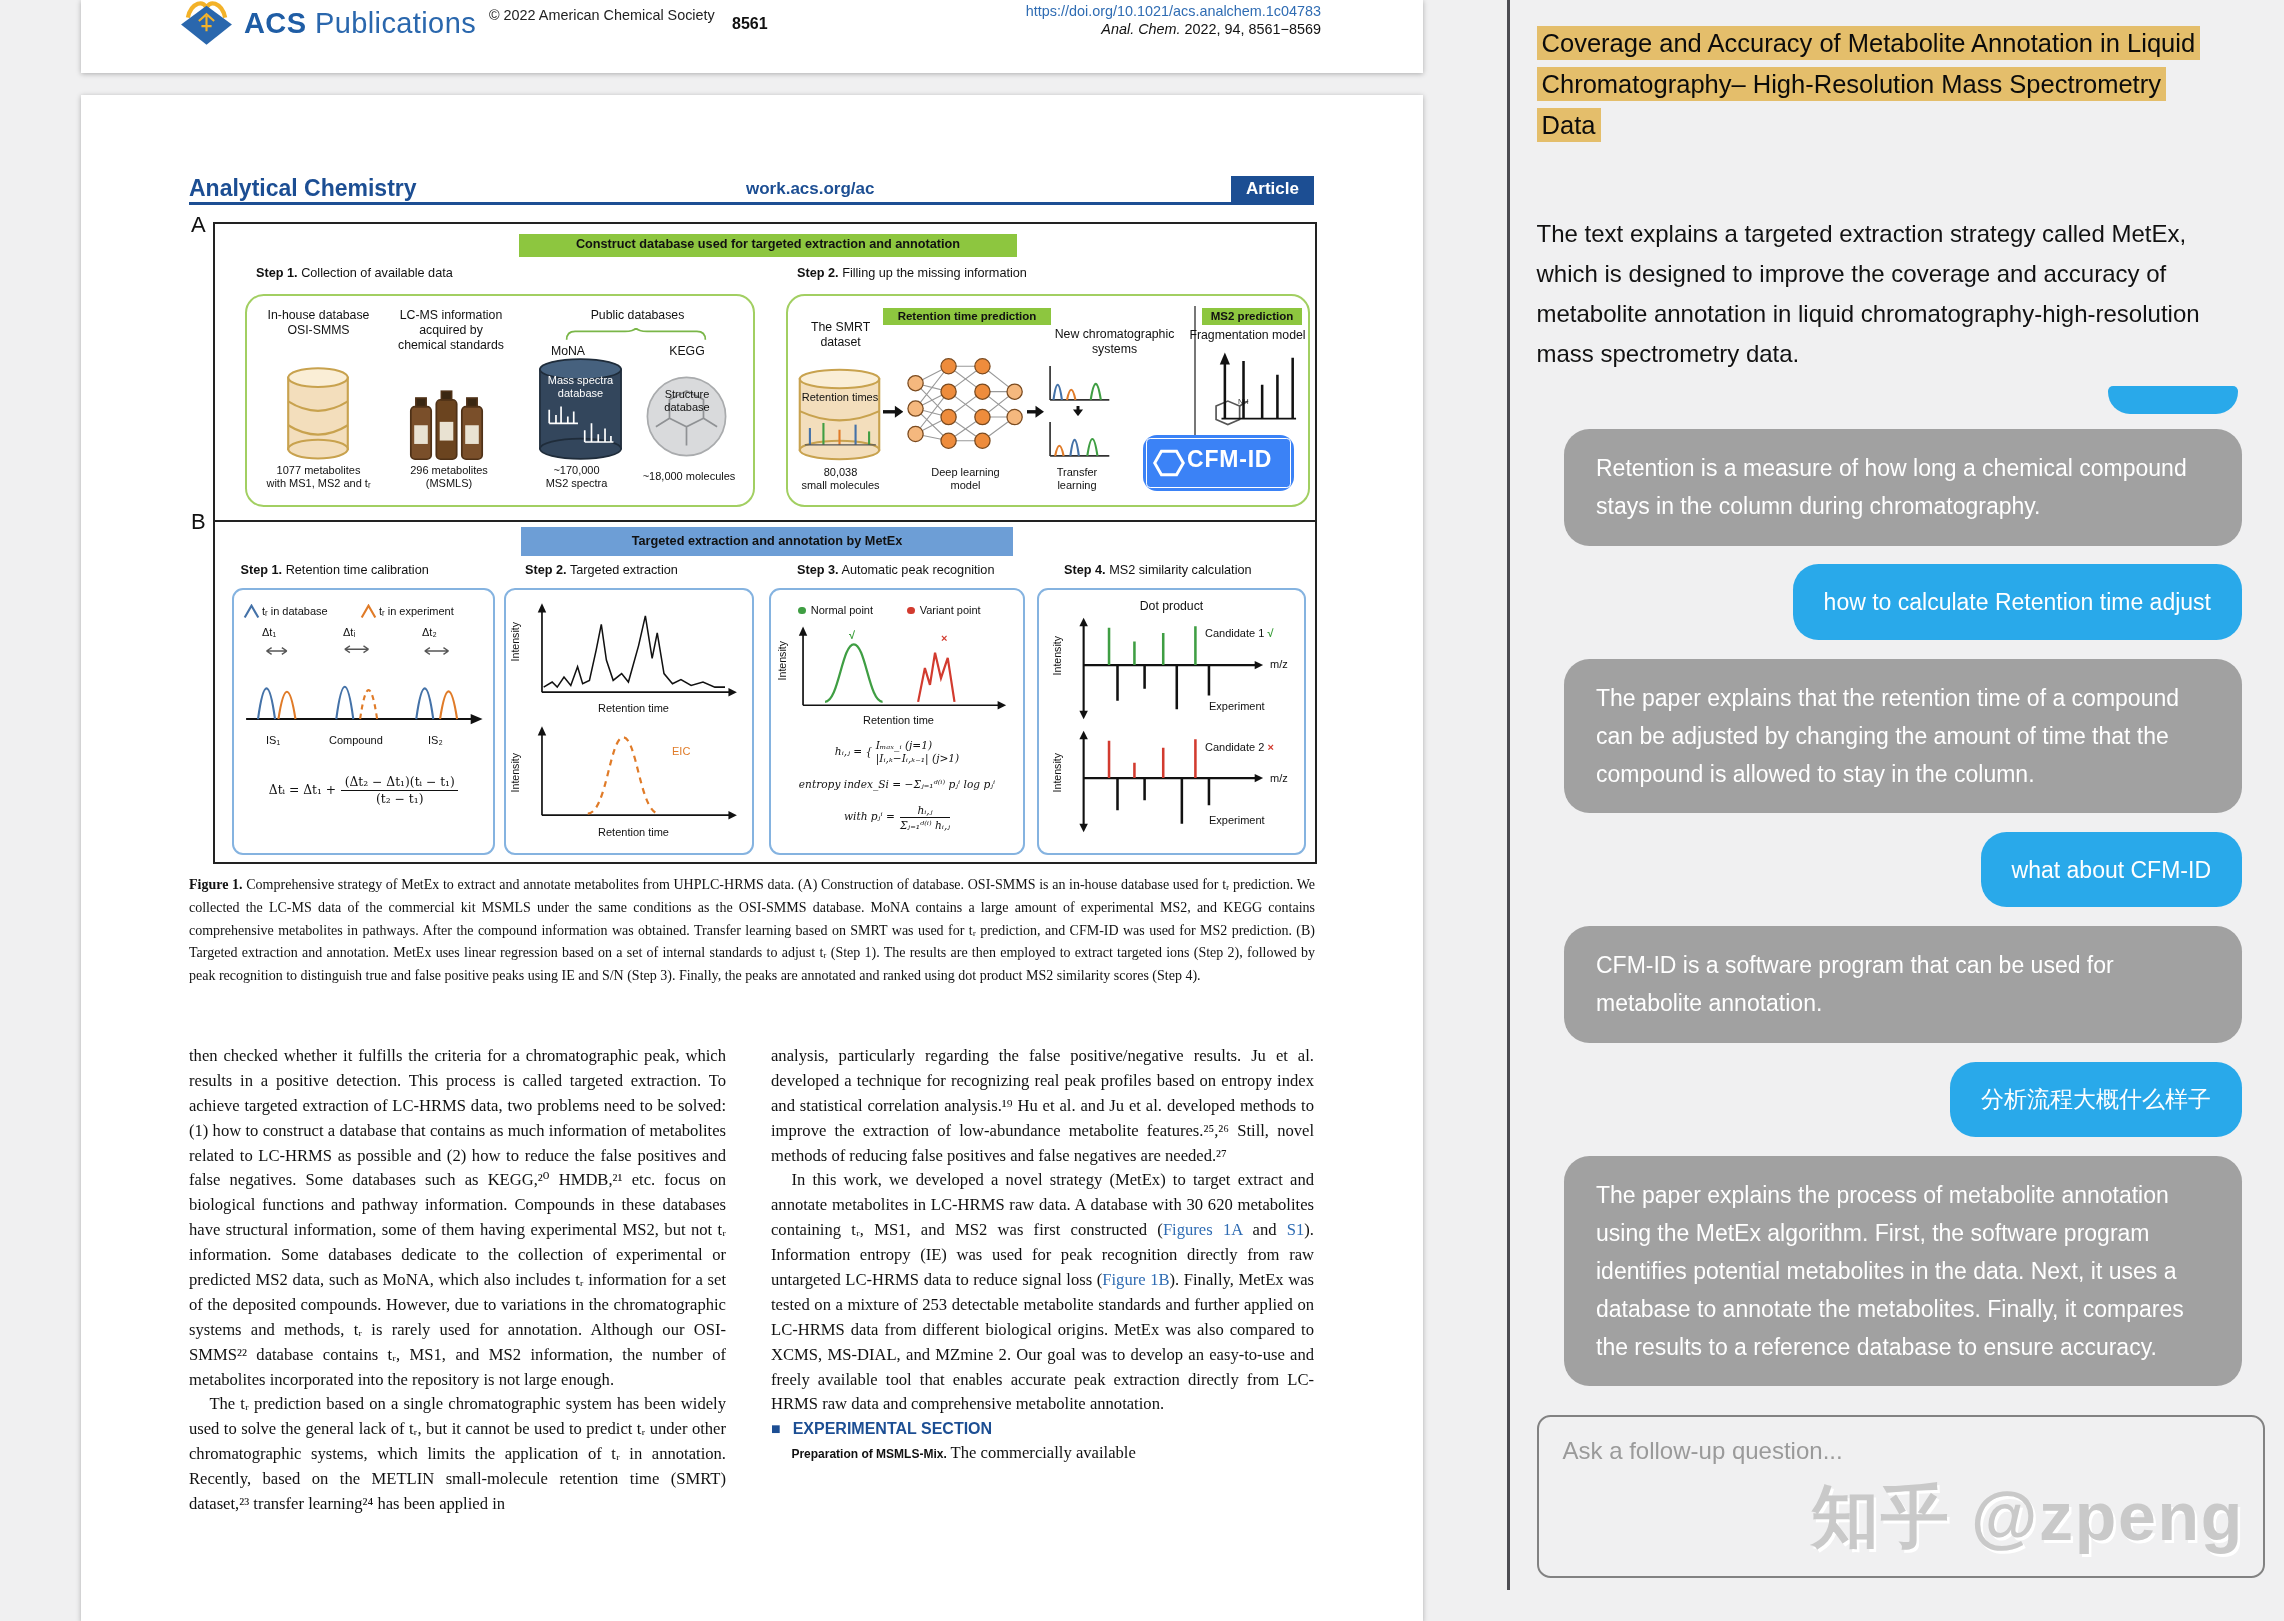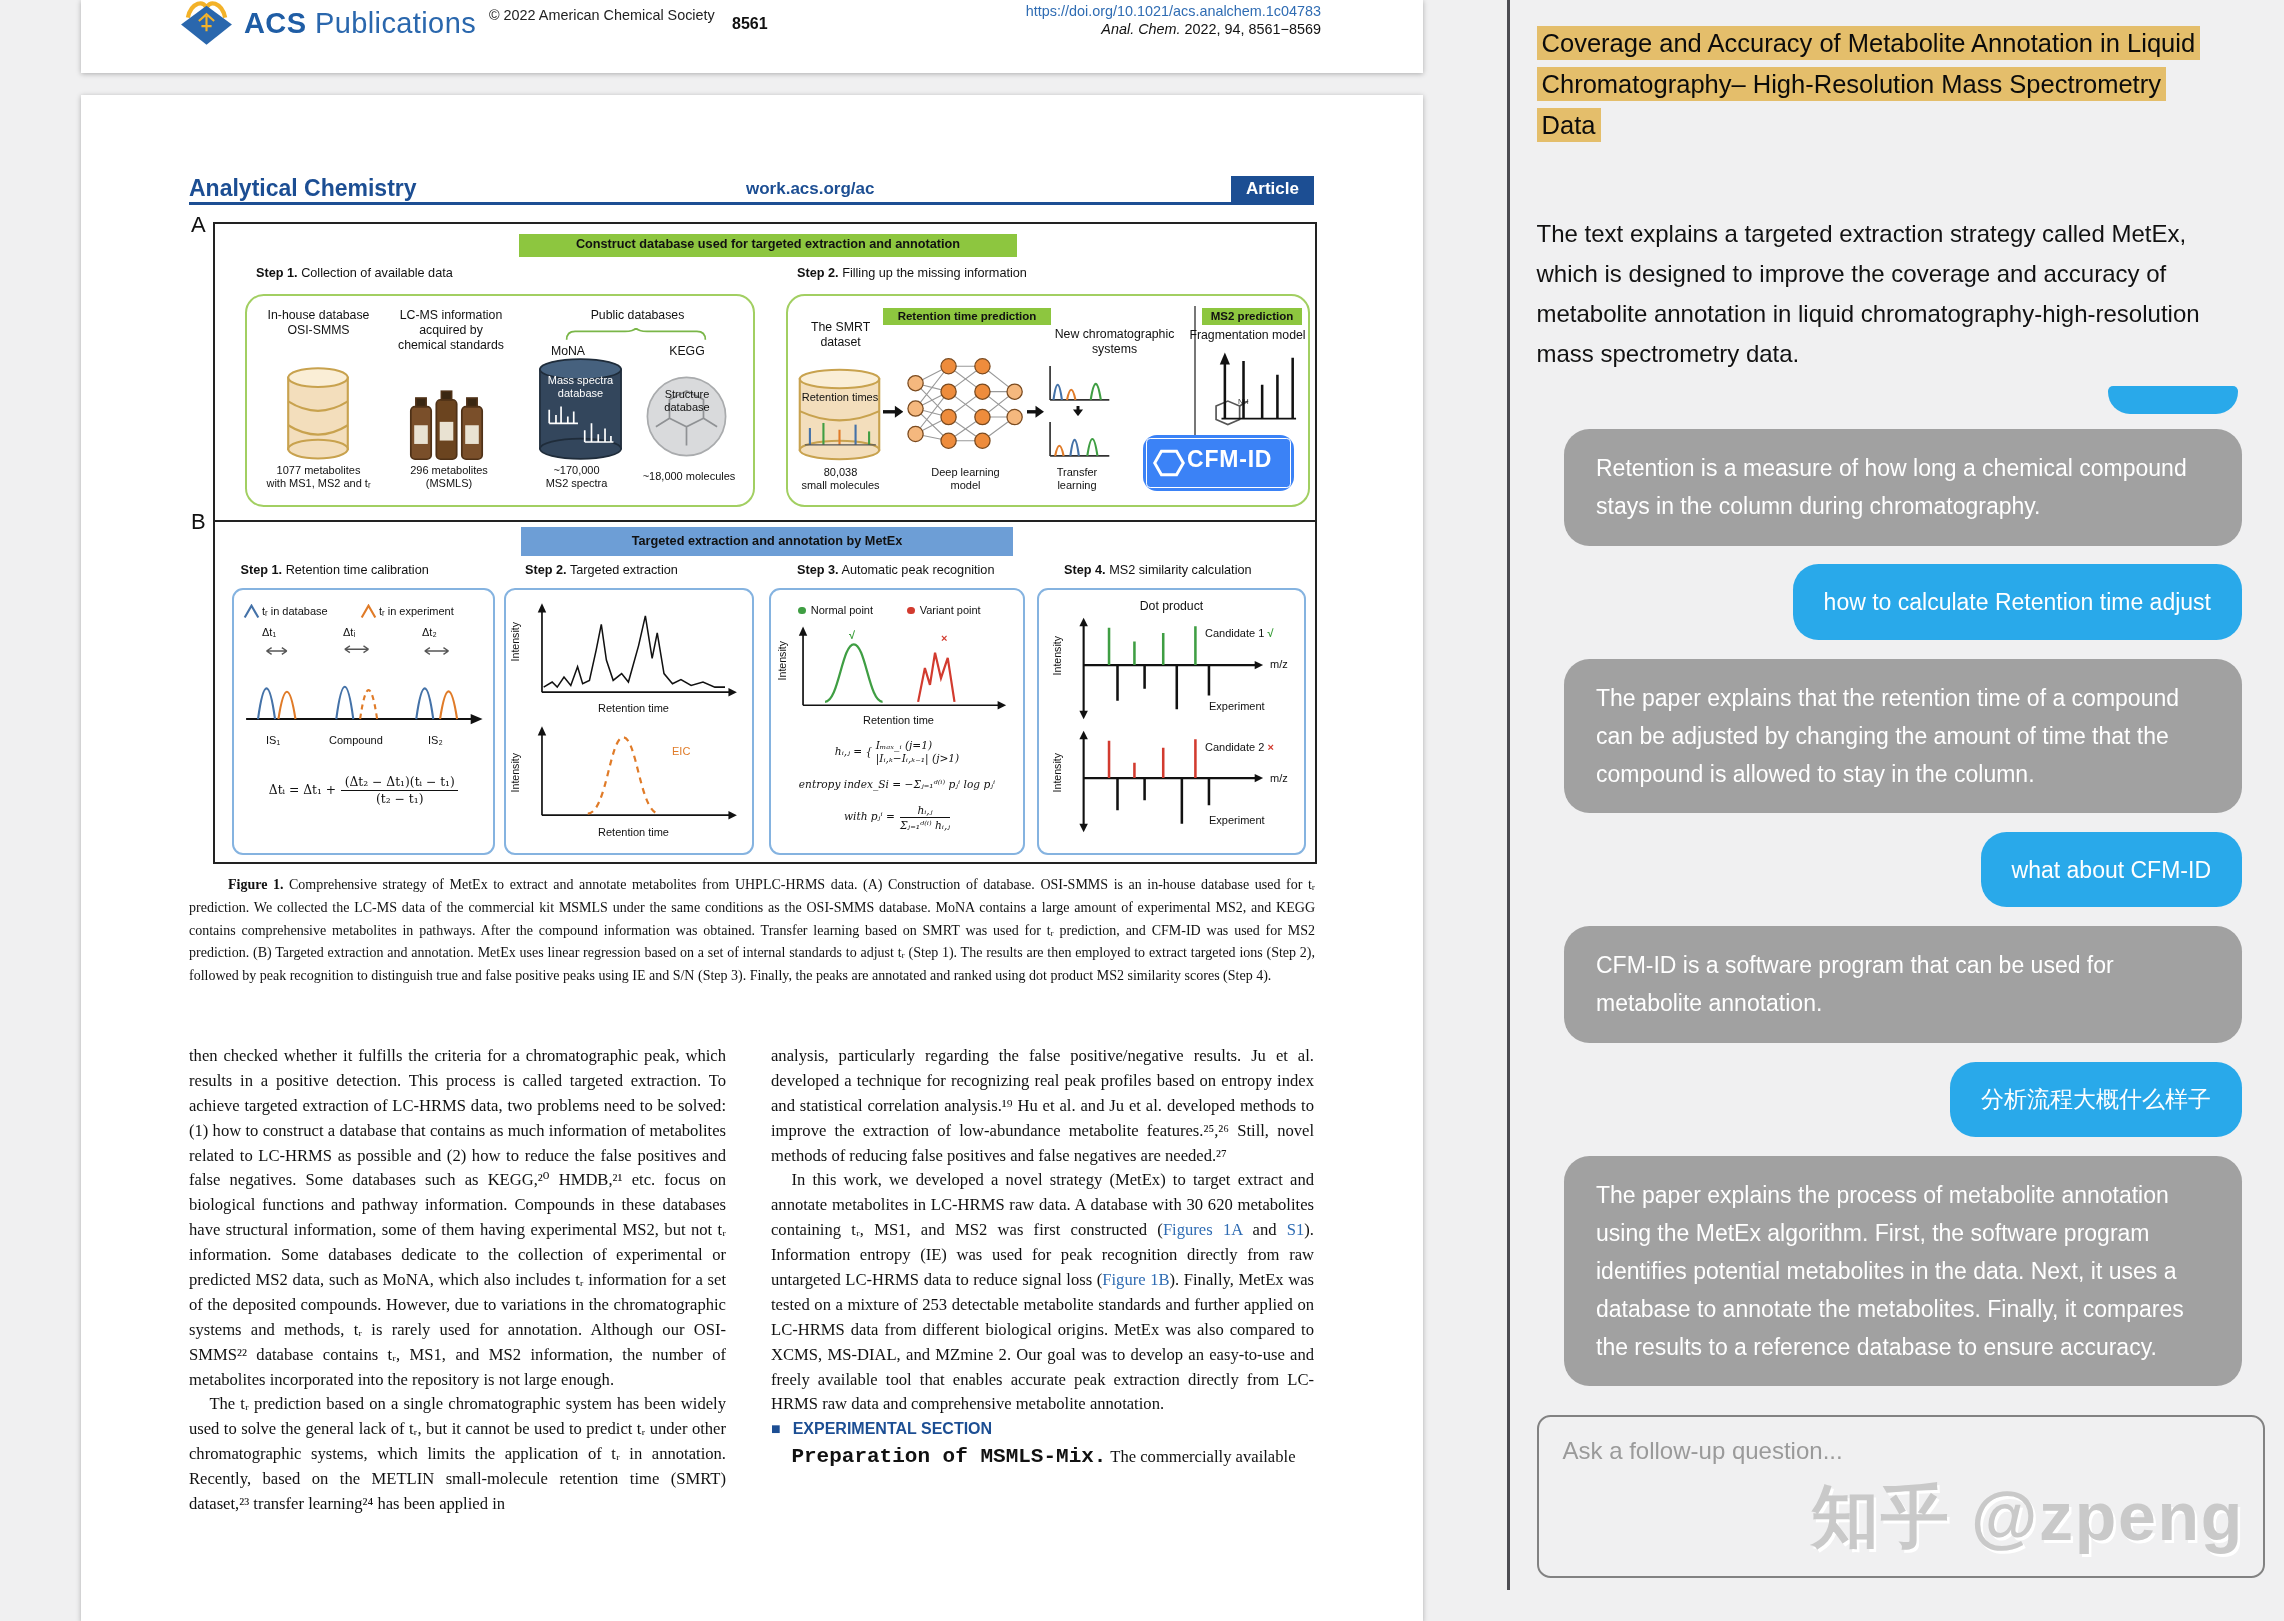--- a/index.html
+++ b/index.html
@@ -41,28 +41,28 @@
   .eq{font-family:"DejaVu Serif","DejaVu Sans",serif;font-size:12.3px;color:#111;}
   .eq-s{font-family:"DejaVu Serif","DejaVu Sans",serif;font-style:italic;font-size:10.6px;color:#111;}
   .frac{display:inline-block;vertical-align:middle;text-align:center;margin-left:5.1px;}
   .frac .num{display:block;padding:0 3.4px 0.8px;border-bottom:1.2px solid #111;}
   .frac .den{display:block;padding-top:0.8px;}
   .stack{display:inline-block;vertical-align:middle;text-align:left;line-height:1.25;}
   .dot9{display:inline-block;width:7.6px;height:7.6px;border-radius:50%;vertical-align:middle;margin-right:5.1px;}
   .green{color:#3a9e3a;} .red{color:#d23b2f;} .orange{color:#e07b28;}
   
   .caption{font-family:"Liberation Serif","DejaVu Serif",serif;font-size:14px;line-height:1.63;color:#111;text-align:justify;}
-  .caption b{font-weight:bold;margin-left:39px;}
+  .caption b{font-weight:bold;}
   .bodycol{font-family:"Liberation Serif","DejaVu Serif",serif;font-size:16.6px;line-height:1.5;color:#111;text-align:justify;}
   .bodycol p{margin:0;}
   .bodycol p.ind{text-indent:20.4px;}
   .blue{color:#2f6cb3;}
   .sechead{font-family:"Liberation Sans",sans-serif;font-size:16px;font-weight:bold;color:#1c4e93;margin:13.6px 0 8.5px 0;text-align:left;text-indent:0;}
   .sechead .sq{margin-right:12px;}
-  .prep b{font-family:Liberation Mono, monospace;font-weight:bold;font-size:21px;}
+  .prep b{font-family:Liberation Sans, sans-serif;font-weight:bold;font-size:12px;}
   
   .pane-divider{position:absolute;left:1507px;top:0;width:3.4px;height:1590px;background:#4d4d52;}
   .chat{position:absolute;left:1511px;top:0;width:774px;height:1622px;background:#f0f0f1;}
   .chat-title-line{height:41px;line-height:41px;font-size:25.5px;color:#0b0b0b;}
   .chat-title-line .hl{background:#e4be6b;padding:2.5px 5.1px 4.2px 5.1px;}
   .chat-summary{font-size:24px;line-height:40px;color:#111;}
   .msgs{position:absolute;left:53px;top:429px;width:678px;display:flex;flex-direction:column;gap:18.7px;}
   .bub{font-size:23px;line-height:38px;color:#fff;white-space:pre-line;}
   .bub.assistant{background:#a1a1a1;border-radius:25.5px;padding:20.4px 32px;width:614px;}
   .bub.user{background:#29a9ea;border-radius:25.5px;padding:18.7px 31px;align-self:flex-end;}

